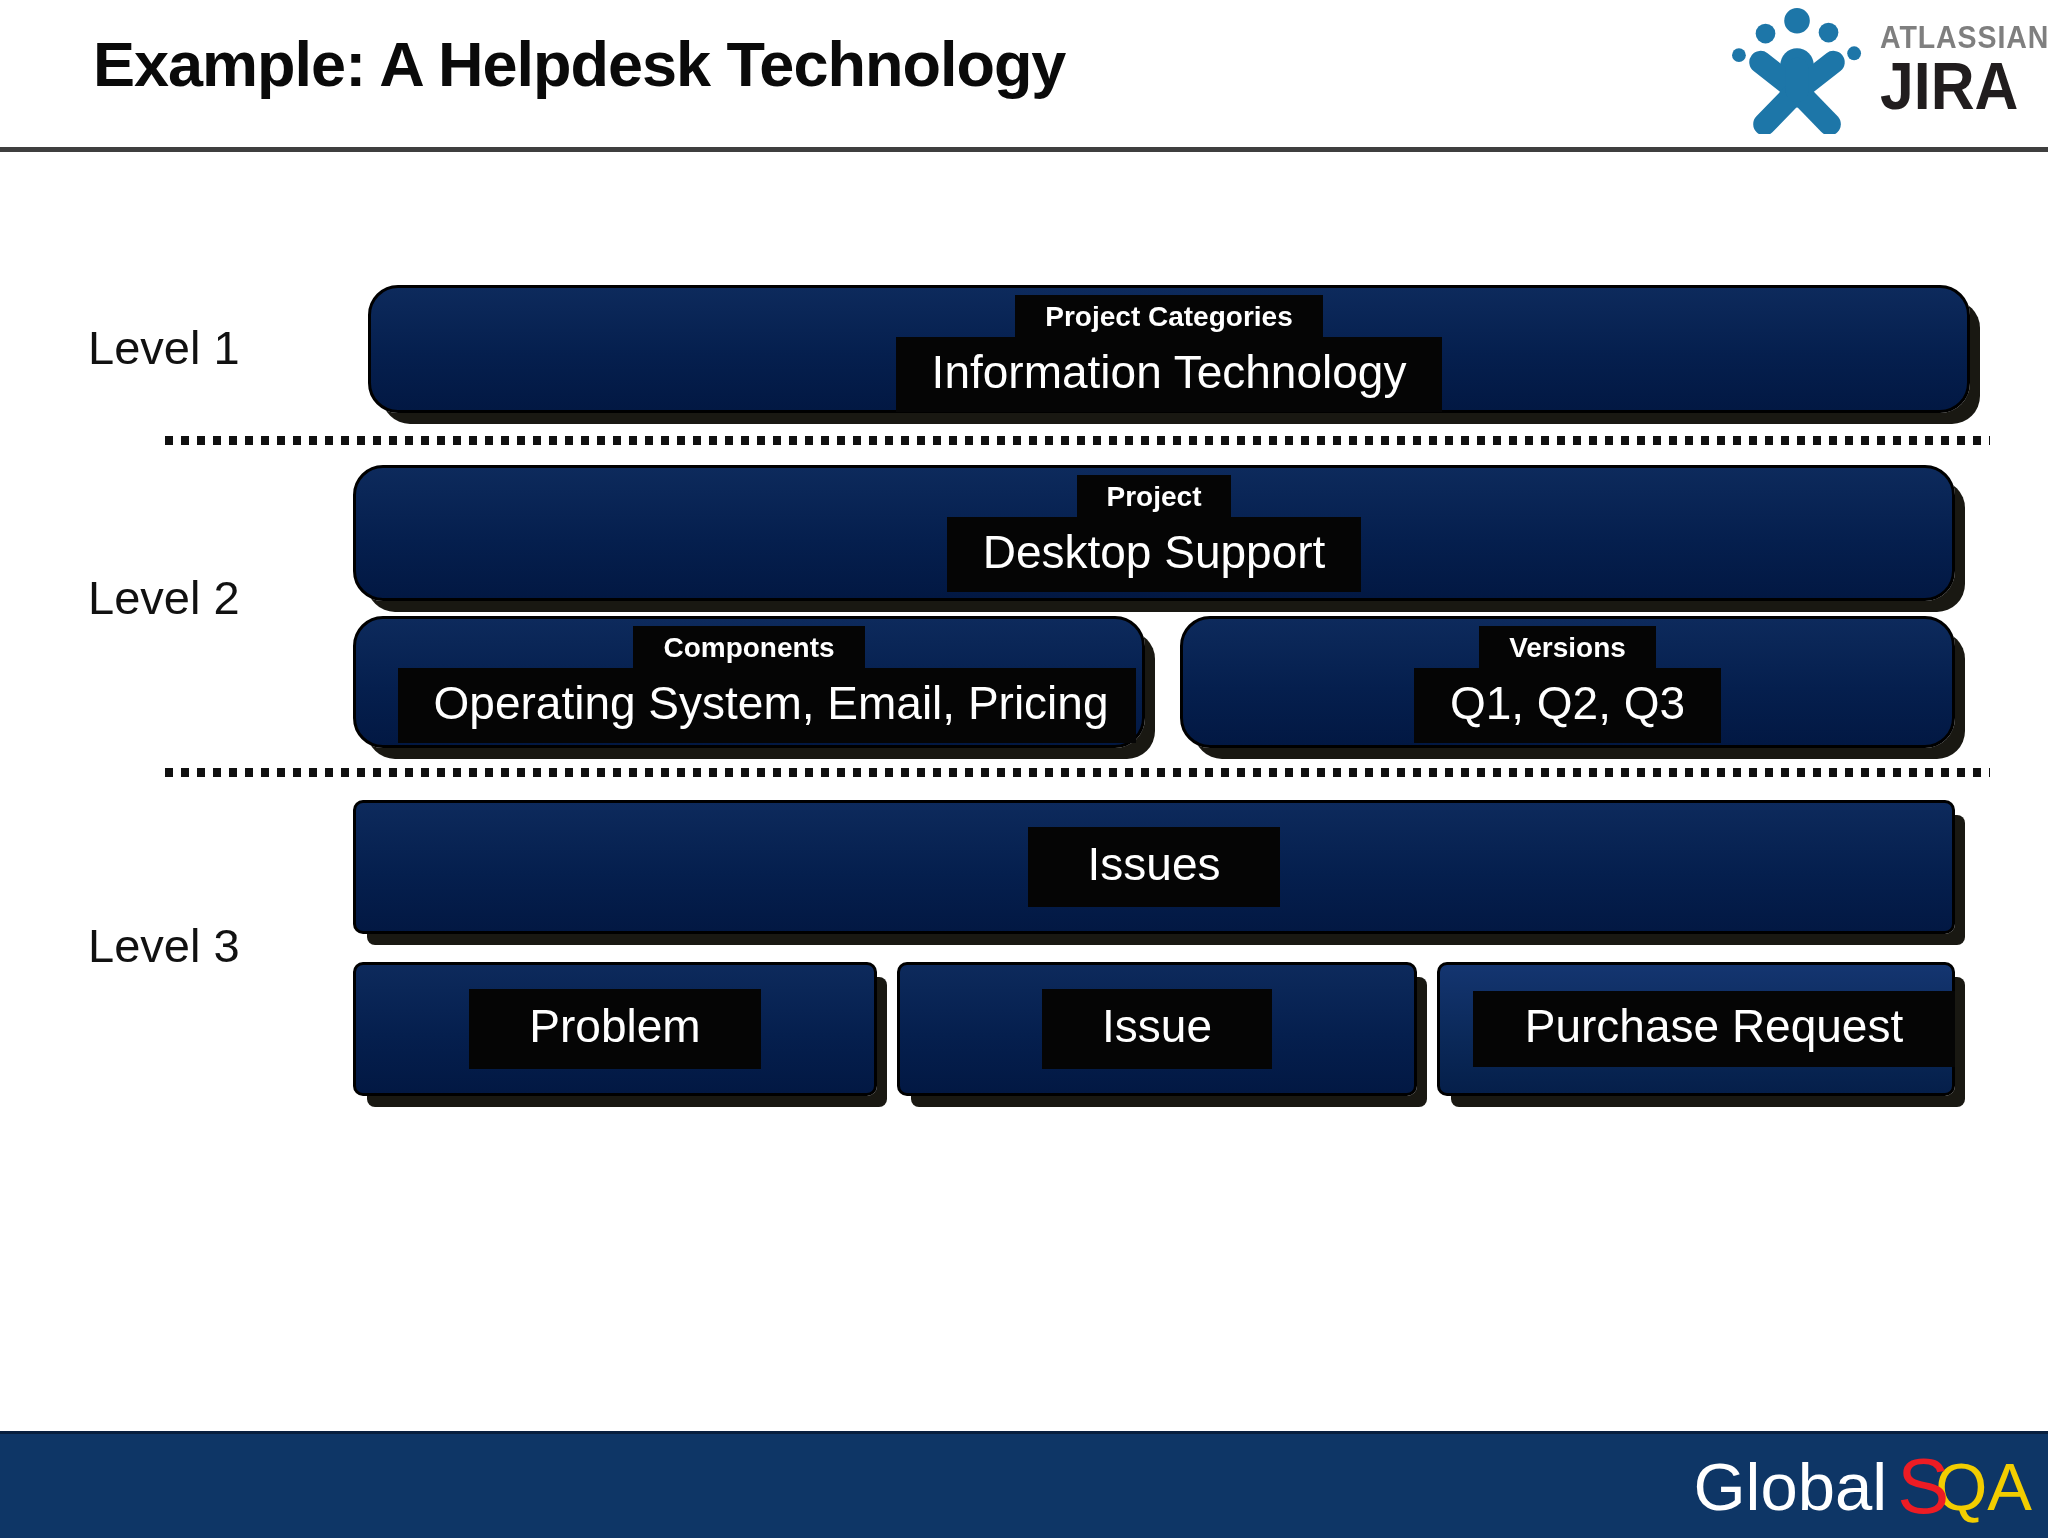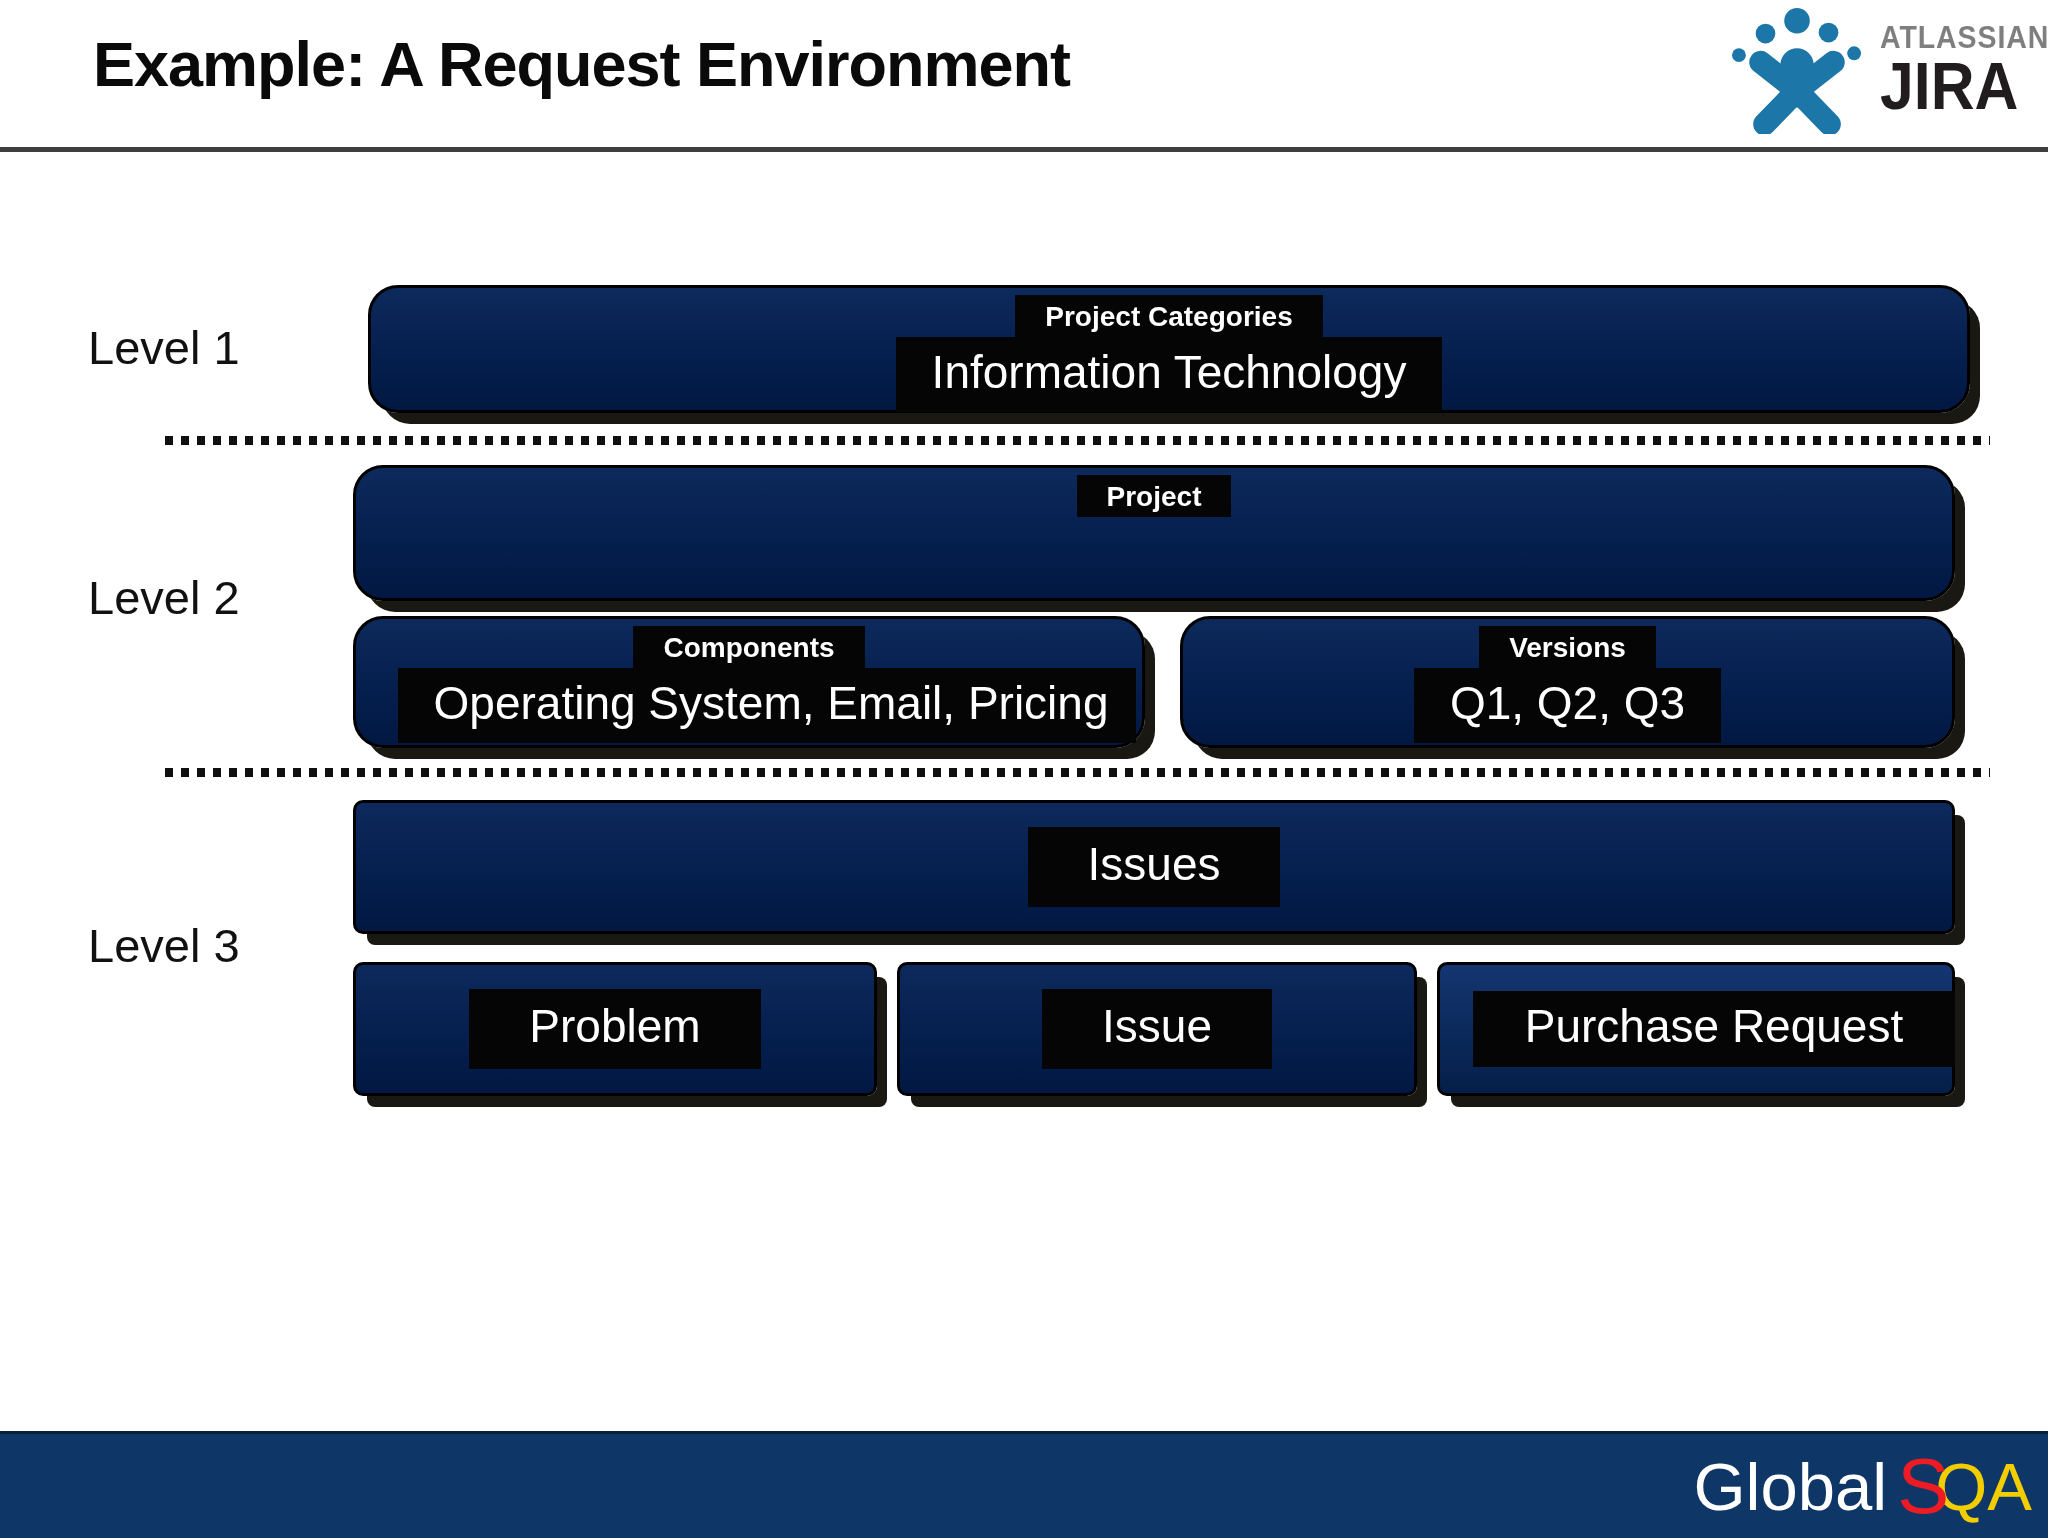--- a/index.html
+++ b/index.html
@@ -70,21 +70,21 @@
   }
   .fl-global{color:#ffffff;}
   .fl-s{color:#ed1c24;font-size:78px;font-weight:400;margin-left:10px;margin-right:-14px;position:relative;z-index:2;}
   .fl-qa{color:#f2cd00;position:relative;z-index:1;}
 </style>
 </head>
 <body>
 
 <div class="slide">
 
-  <div class="title">Example: A Request Environment</div>
+  <div class="title">Example: A Helpdesk Technology</div>
   <div class="title-rule"></div>
 
   <div class="jira-logo">
     <svg class="jira-figure" viewBox="0 0 152 130" xmlns="http://www.w3.org/2000/svg">
       <g fill="#1d76a8">
         <circle cx="16" cy="50" r="7"></circle>
         <circle cx="43" cy="28" r="10"></circle>
         <circle cx="75" cy="15" r="13"></circle>
         <circle cx="107" cy="27" r="10"></circle>
         <circle cx="133" cy="48" r="7"></circle>
@@ -111,20 +111,21 @@
 
   <div class="nbox box-l1 toppad">
     <div class="tag-plate">Project Categories</div>
     <div class="value-plate">Information Technology</div>
   </div>
 
   <div class="dotsep sep1"></div>
 
   <div class="nbox box-project toppad">
     <div class="tag-plate">Project</div>
+    <div class="value-plate">Desktop Support</div>
   </div>
 
   <div class="nbox box-components toppad">
     <div class="tag-plate">Components</div>
     <div class="value-plate wide">Operating System, Email, Pricing</div>
   </div>
   <div class="nbox box-versions toppad">
     <div class="tag-plate">Versions</div>
     <div class="value-plate">Q1, Q2, Q3</div>
   </div>

